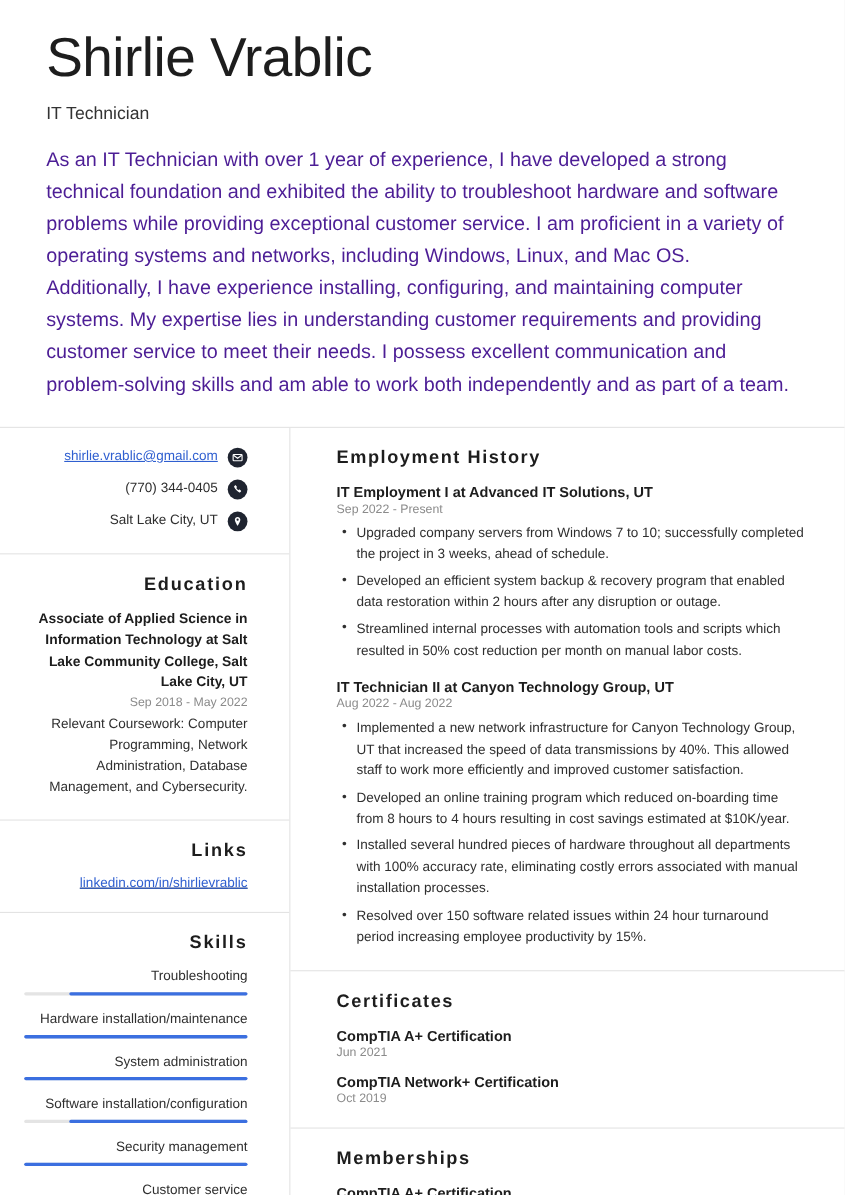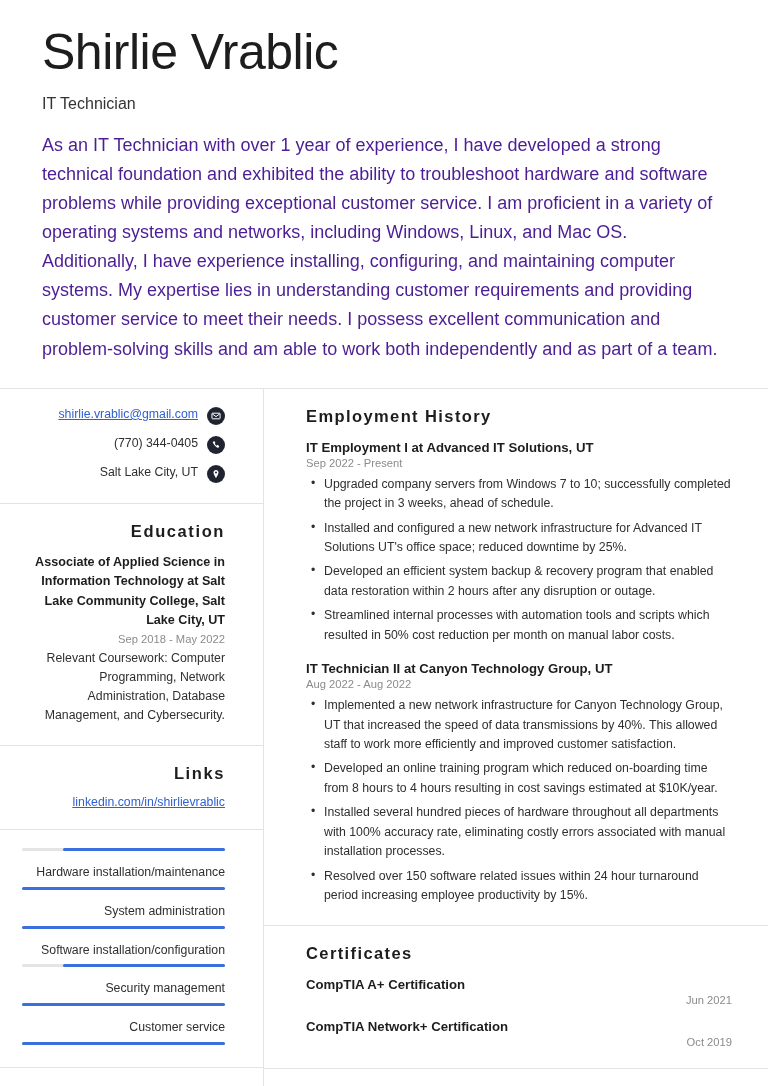--- a/index.html
+++ b/index.html
@@ -210,21 +210,20 @@
   .cert-title {
     font-size: 13.2px;
     font-weight: 700;
     color: #1d1d1d;
     margin: 0;
   }
   .cert-date {
     font-size: 11.2px;
     color: #8b8b8b;
     margin: 2px 0 0 0;
-    text-align: right;
   }
   .member {
     font-size: 13.2px;
     font-weight: 700;
     color: #1d1d1d;
     margin: 0 0 14px 0;
   }
   .member:last-child { margin-bottom: 0; }
 </style>
 </head>
@@ -280,22 +279,24 @@
       </div>
 
       <div class="block">
         <h2 class="left-heading">Links</h2>
         <div class="link-item">
           <a href="#">linkedin.com/in/shirlievrablic</a>
         </div>
       </div>
 
       <div class="block">
-
-        <div class="skill">
+        <h2 class="left-heading">Skills</h2>
+
+        <div class="skill">
+          <div class="skill-name">Troubleshooting</div>
           <div class="bar">
               <span style="width: 80%; background: rgb(59, 111, 224);"></span>
             </div>
         </div>
         <div class="skill">
           <div class="skill-name">Hardware installation/maintenance</div>
           <div class="bar">
               <span style="width: 100%; background: rgb(59, 111, 224);"></span>
             </div>
         </div>
@@ -334,21 +335,20 @@
     <div class="col-right">
 
       <div class="rblock">
         <h2 class="right-heading">Employment History</h2>
 
         <div class="job">
           <p class="job-head">IT Employment I at Advanced IT Solutions, UT</p>
           <p class="job-date">Sep 2022 - Present</p>
           <ul class="bullets">
             <li>Upgraded company servers from Windows 7 to 10; successfully completed the project in 3 weeks, ahead of schedule.</li>
-            <li>Installed and configured a new network infrastructure for Advanced IT Solutions UT's office space; reduced downtime by 25%.</li>
             <li>Developed an efficient system backup &amp; recovery program that enabled data restoration within 2 hours after any disruption or outage.</li>
             <li>Streamlined internal processes with automation tools and scripts which resulted in 50% cost reduction per month on manual labor costs.</li>
           </ul>
         </div>
 
         <div class="job">
           <p class="job-head">IT Technician II at Canyon Technology Group, UT</p>
           <p class="job-date">Aug 2022 - Aug 2022</p>
           <ul class="bullets">
             <li>Implemented a new network infrastructure for Canyon Technology Group, UT that increased the speed of data transmissions by 40%. This allowed staff to work more efficiently and improved customer satisfaction.</li>

